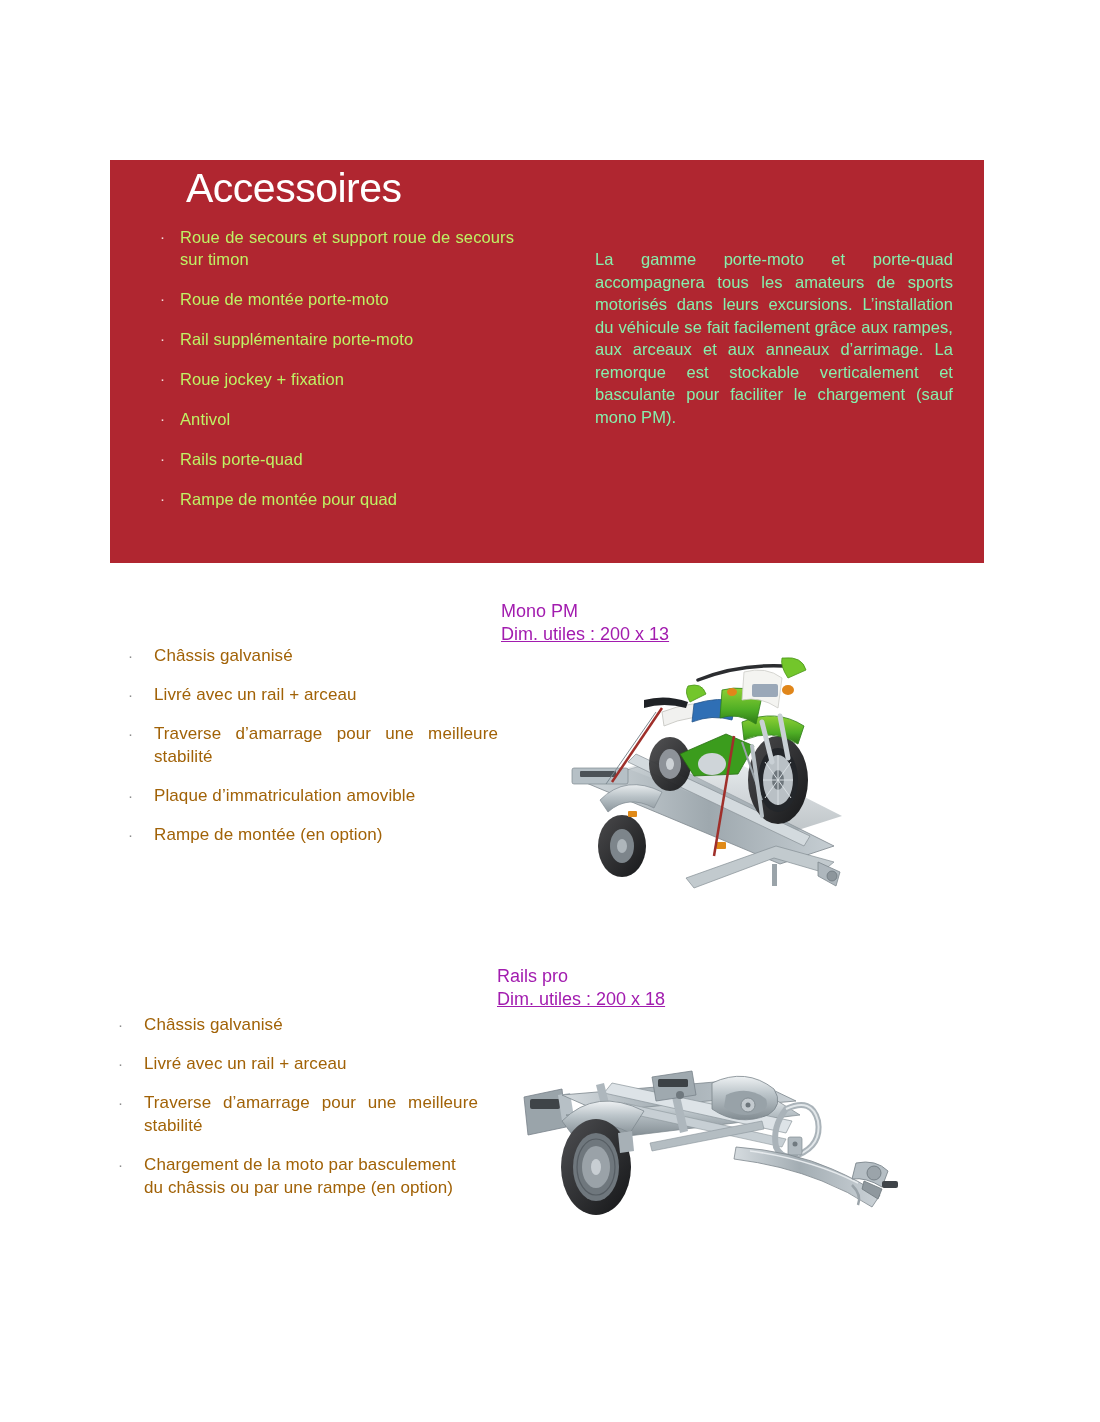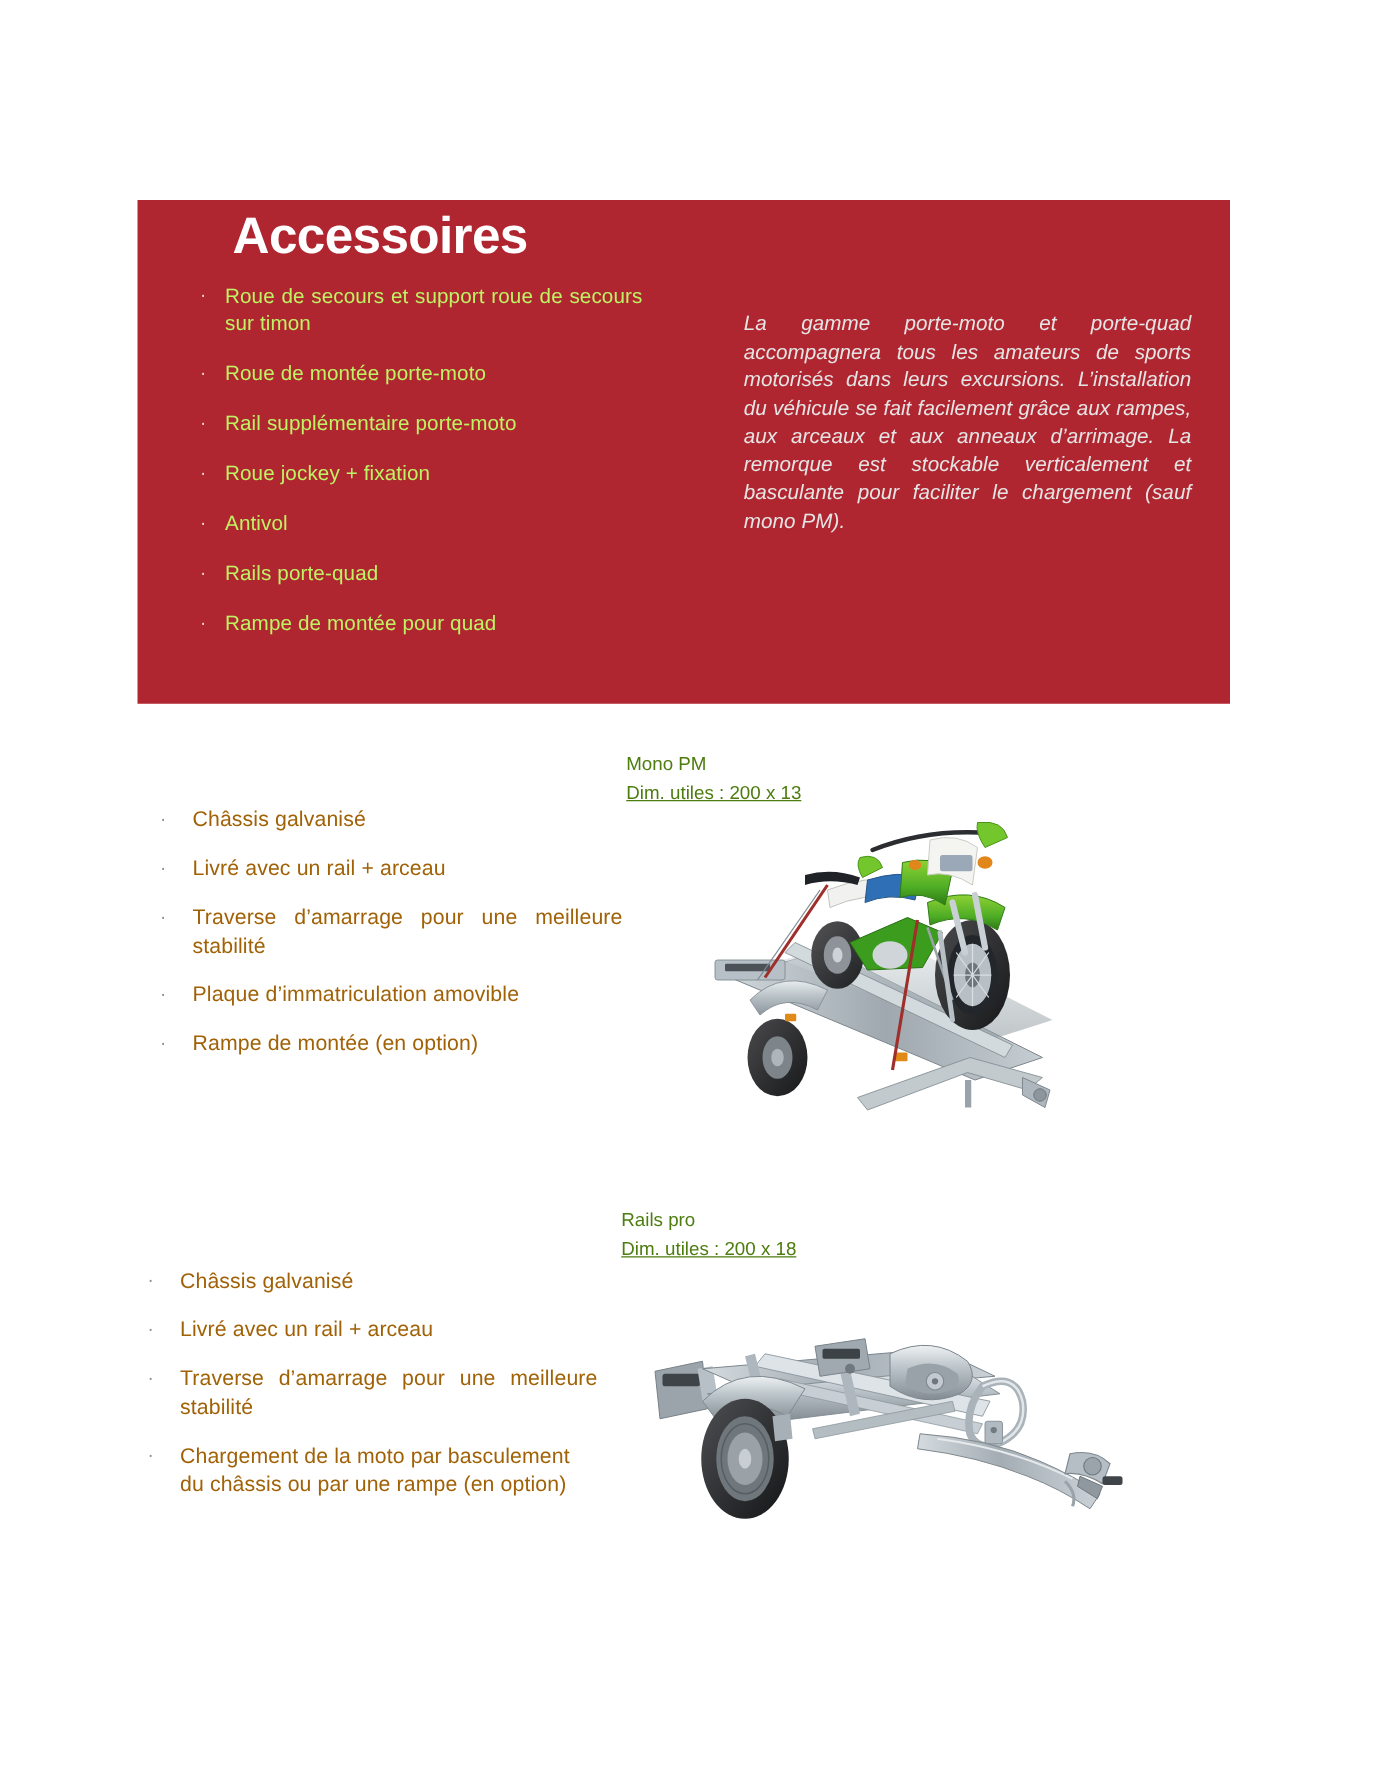--- a/index.html
+++ b/index.html
@@ -23,21 +23,21 @@
     width: 874px;
     height: 403px;
     background: #b02630;
   }
   .hero-title {
     position: absolute;
     left: 76px;
     top: 6px;
     color: #ffffff;
     font-size: 41px;
-    font-weight: bold;
+    font-weight: normal;
     letter-spacing: -0.5px;
     line-height: 1.1;
   }
   .hero-list {
     position: absolute;
     left: 44px;
     top: 66px;
     width: 360px;
   }
   .hero-li {
@@ -62,31 +62,30 @@
     letter-spacing: 0.1px;
   }
   .hero-li.justified .txt {
     text-align: justify;
   }
   .hero-para {
     position: absolute;
     left: 485px;
     top: 88px;
     width: 358px;
-    color: #e5e5e5;
+    color: #86efac;
     font-size: 16.5px;
     line-height: 22.5px;
     text-align: justify;
     letter-spacing: 0.05px;
-    font-style: italic;
   }
   .prod-head {
     position: absolute;
-    color: #4d7c0f;
-    font-size: 15px;
+    color: #a21caf;
+    font-size: 18px;
     line-height: 23px;
   }
   .prod-head .line2 { display: block; text-decoration: underline; }
 
   .feature-list { position: absolute; }
   .feat-li {
     display: flex;
     align-items: flex-start;
     margin-bottom: 16px;
   }

